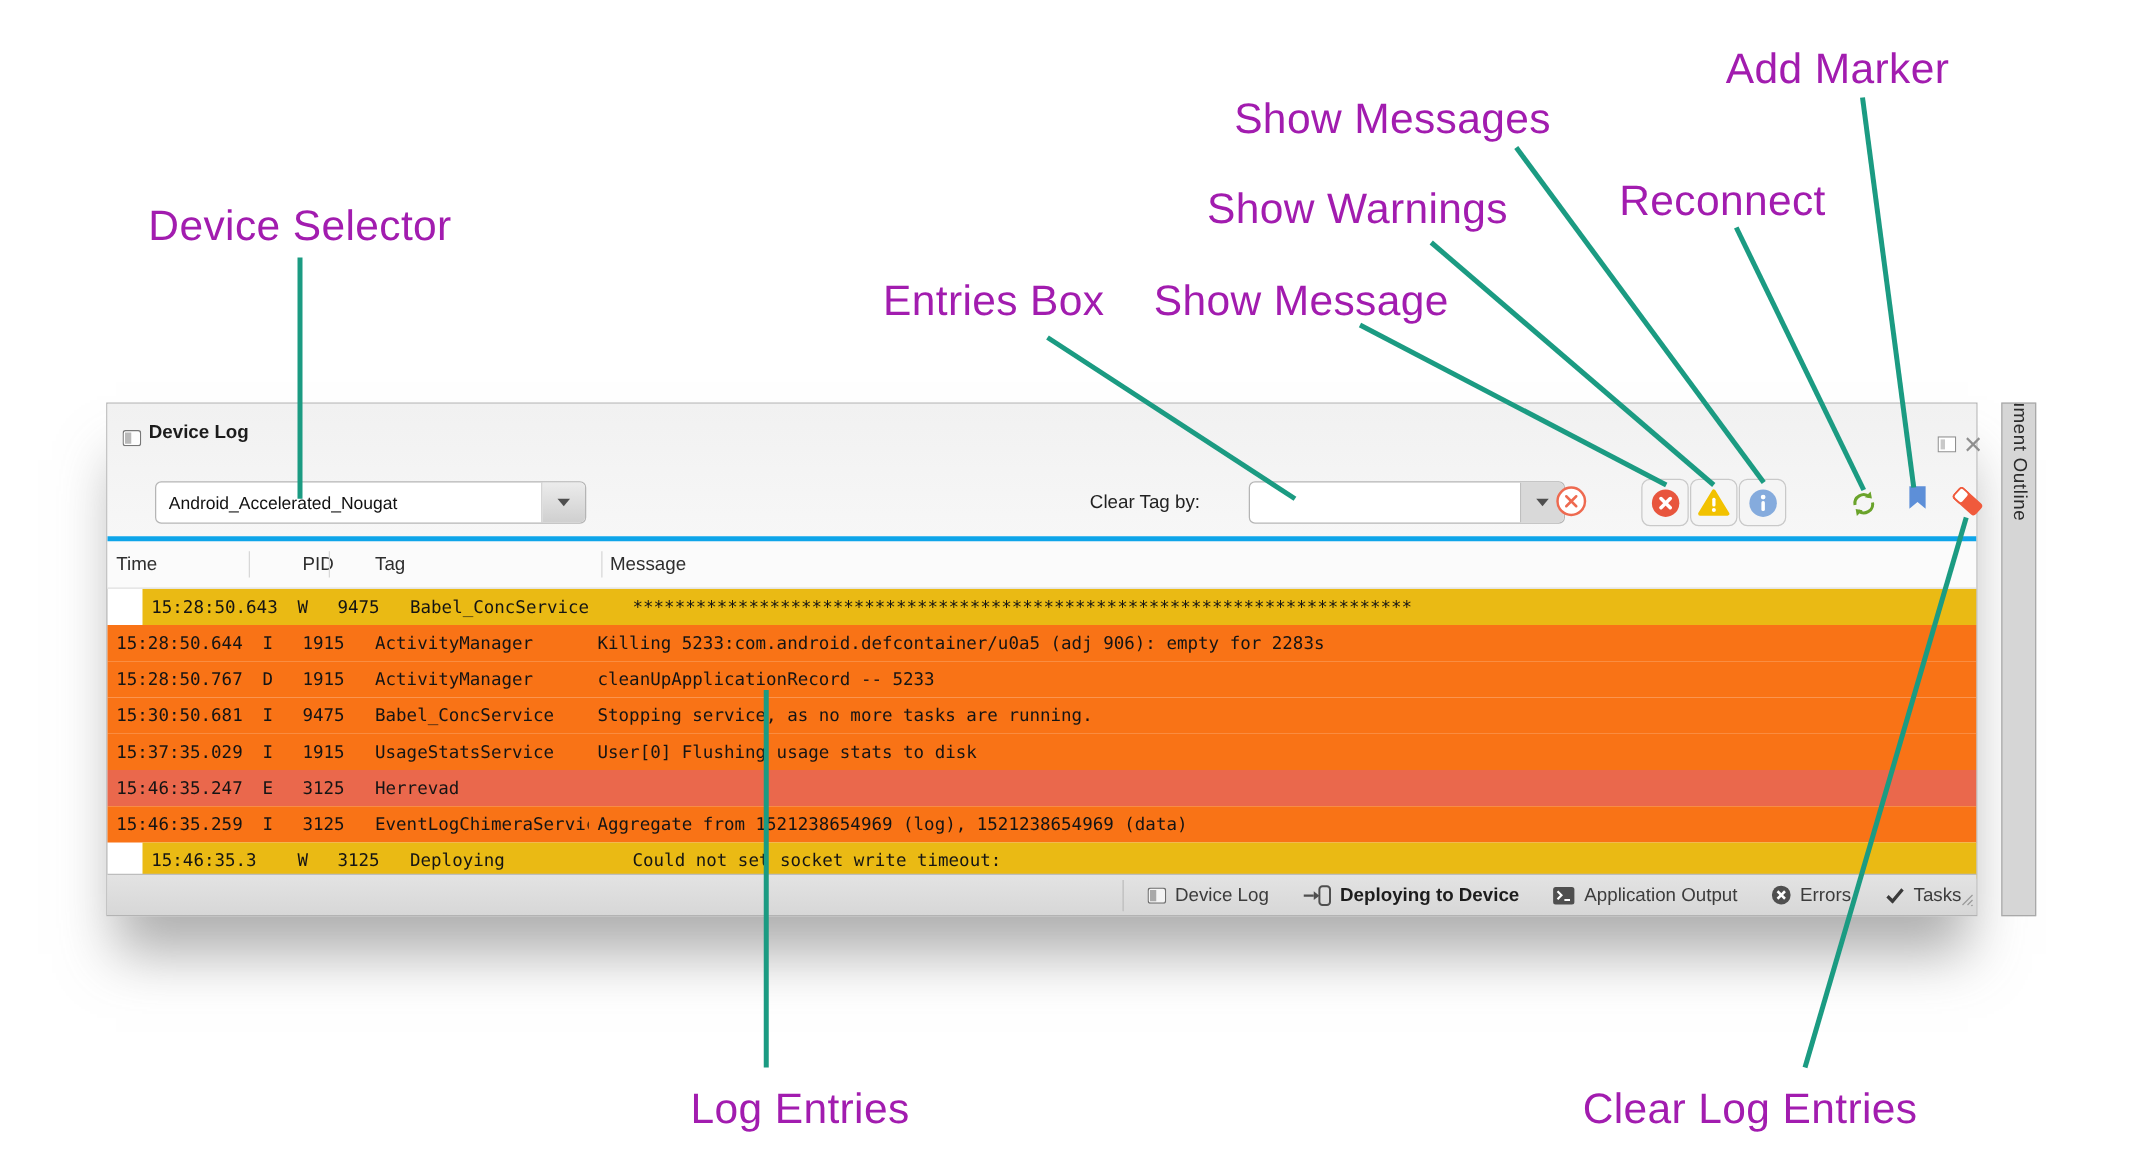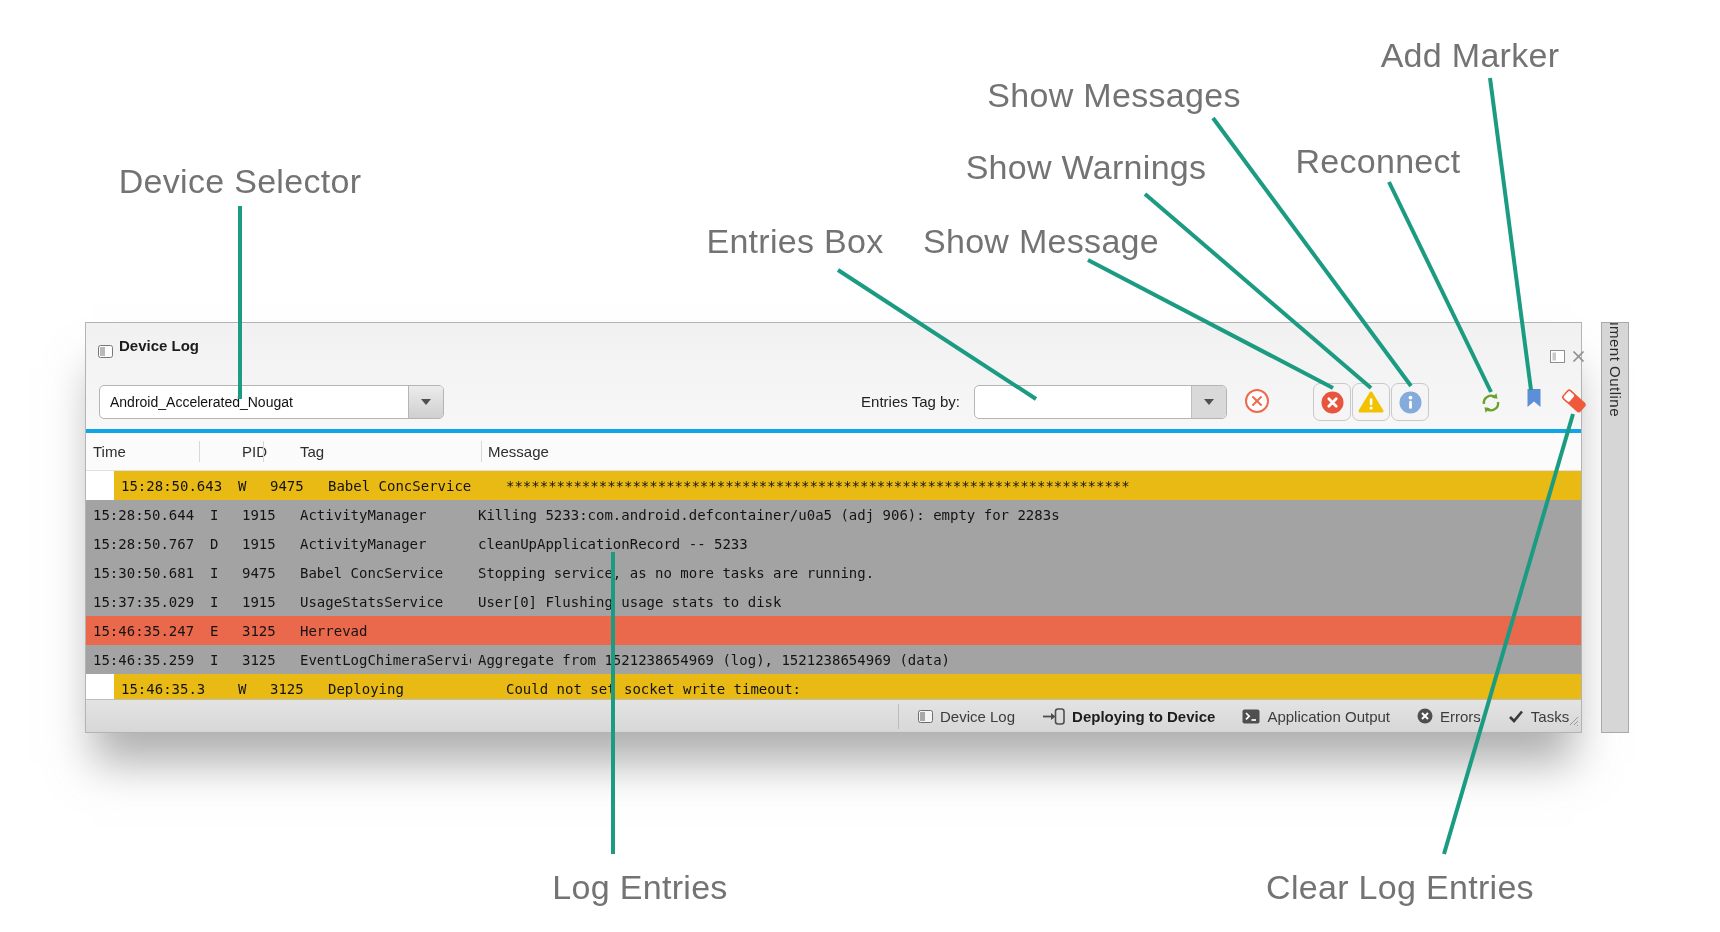--- a/index.html
+++ b/index.html
@@ -1,38 +1,38 @@
 <!DOCTYPE html>
 <html><head>
 <meta charset="utf-8">
 <style>
   html,body{margin:0;padding:0;background:#ffffff;}
   body{width:1720px;height:932px;position:relative;overflow:hidden;
        font-family:"Liberation Sans",sans-serif;-webkit-font-smoothing:antialiased;}
 
   
-  .annot-label{position:absolute;transform:translateX(-50%);color:#737373;
+  .annot-label{position:absolute;transform:translateX(-50%);color:#a21caf;
        font-size:34px;letter-spacing:.3px;white-space:nowrap;z-index:20;}
   #annot-lines{position:absolute;left:0;top:0;width:1720px;height:932px;
        z-index:15;pointer-events:none;}
   #annot-lines line{stroke:#1b9b82;stroke-width:4;}
 
   
   .panel{position:absolute;left:85px;top:322px;width:1497px;height:411px;
        background:#fff;border:1px solid #b3b3b3;box-sizing:border-box;
        box-shadow:0 38px 42px -8px rgba(110,110,110,.55);z-index:5;}
   .toolbar{position:absolute;left:0;top:0;width:100%;height:106px;
        background:linear-gradient(#f1f1f1,#f7f7f7);}
   .panel-title-icon{position:absolute;left:12px;top:21px;}
   .panel-title{position:absolute;left:33px;top:14px;font-size:15px;font-weight:bold;color:#1c1c1c;}
   .win-icon{position:absolute;top:26px;cursor:default;}
   .win-split{left:1464px;} .win-close{left:1486px;}
 
   .combo{position:absolute;top:62px;height:34px;background:#fff;border:1px solid #b5b5b5;
-       border-radius:5px;box-sizing:border-box;display:flex;align-items:center;}
+       border-radius:5px;box-sizing:border-box;display:flex;align-items:center;margin-left:25px;}
   .combo-text{font-size:14px;color:#111;padding-left:10px;flex:1;}
   .combo-btn{width:34px;height:100%;border-left:1px solid #b5b5b5;border-radius:0 4px 4px 0;
        background:linear-gradient(#ececec,#cfcfcf);display:flex;align-items:center;justify-content:center;}
   .tri{width:0;height:0;border-left:5px solid transparent;border-right:5px solid transparent;
        border-top:6px solid #4f4f4f;}
   .device-combo{left:13px;width:345px;}
   .filter-label{position:absolute;left:768px;top:70px;width:106px;text-align:right;
        font-size:15px;color:#222;}
   .filter-combo{left:888px;width:253px;}
   .filter-input{flex:1;border:none;outline:none;background:transparent;font-size:14px;
@@ -48,21 +48,21 @@
 
   
   .log-table{position:absolute;left:0;top:106px;width:100%;}
   .grid-row{display:grid;grid-template-columns:117px 32px 58px 178px 1fr;align-items:center;}
   .thead{height:37px;background:#fbfbfb;border-top:4px solid #0ea5e9;border-bottom:1px solid #e0e0e0;
        font-size:15px;color:#2e2e2e;position:relative;}
   .thead .cell{padding-left:7px;}
   .thead .msg-cell{padding-left:17px;}
   .hdiv{position:absolute;top:8px;height:21px;width:1px;background:#d8d8d8;}
   .trow{height:29px;font-family:"DejaVu Sans Mono",monospace;font-size:14px;color:#141414;
-       white-space:nowrap;overflow:hidden;background:#a3a3a3;cursor:default;}
+       white-space:nowrap;overflow:hidden;background:#f97316;cursor:default;}
   .trow .cell{padding-left:7px;overflow:hidden;white-space:nowrap;}
   .trow.warning{background:#eaba14;margin-left:28px;}
   .trow.error{background:#ea684c;}
 
   
   .status-bar{position:absolute;left:0;bottom:0;width:100%;height:33px;
        background:linear-gradient(#e3e3e3,#d7d7d7);border-top:1px solid #bdbdbd;box-sizing:border-box;}
   .sdiv{position:absolute;left:812px;top:4px;height:25px;width:1px;background:#bcbcbc;}
   .status-items{position:absolute;left:832px;top:0;height:100%;display:flex;align-items:center;gap:27px;}
   .sitem{display:flex;align-items:center;gap:7px;font-size:15px;color:#3c3c3c;cursor:pointer;white-space:nowrap;}
@@ -124,21 +124,21 @@
         </svg>
     </span>
 
     <div class="combo device-combo">
       <span class="combo-text">Android_Accelerated_Nougat</span>
       <span class="combo-btn">
           <span class="tri"></span>
         </span>
     </div>
 
-    <span class="filter-label">Entries Tag by:</span>
+    <span class="filter-label">Clear Tag by:</span>
     <div class="combo filter-combo">
       <input class="filter-input" value="" style="">
       <span class="combo-btn">
           <span class="tri"></span>
         </span>
     </div>
 
     <span class="clear-filter">
       <svg width="26" height="26">
           <circle cx="13" cy="13" r="11" fill="#fff" stroke="#ee6a50" stroke-width="2"></circle>

